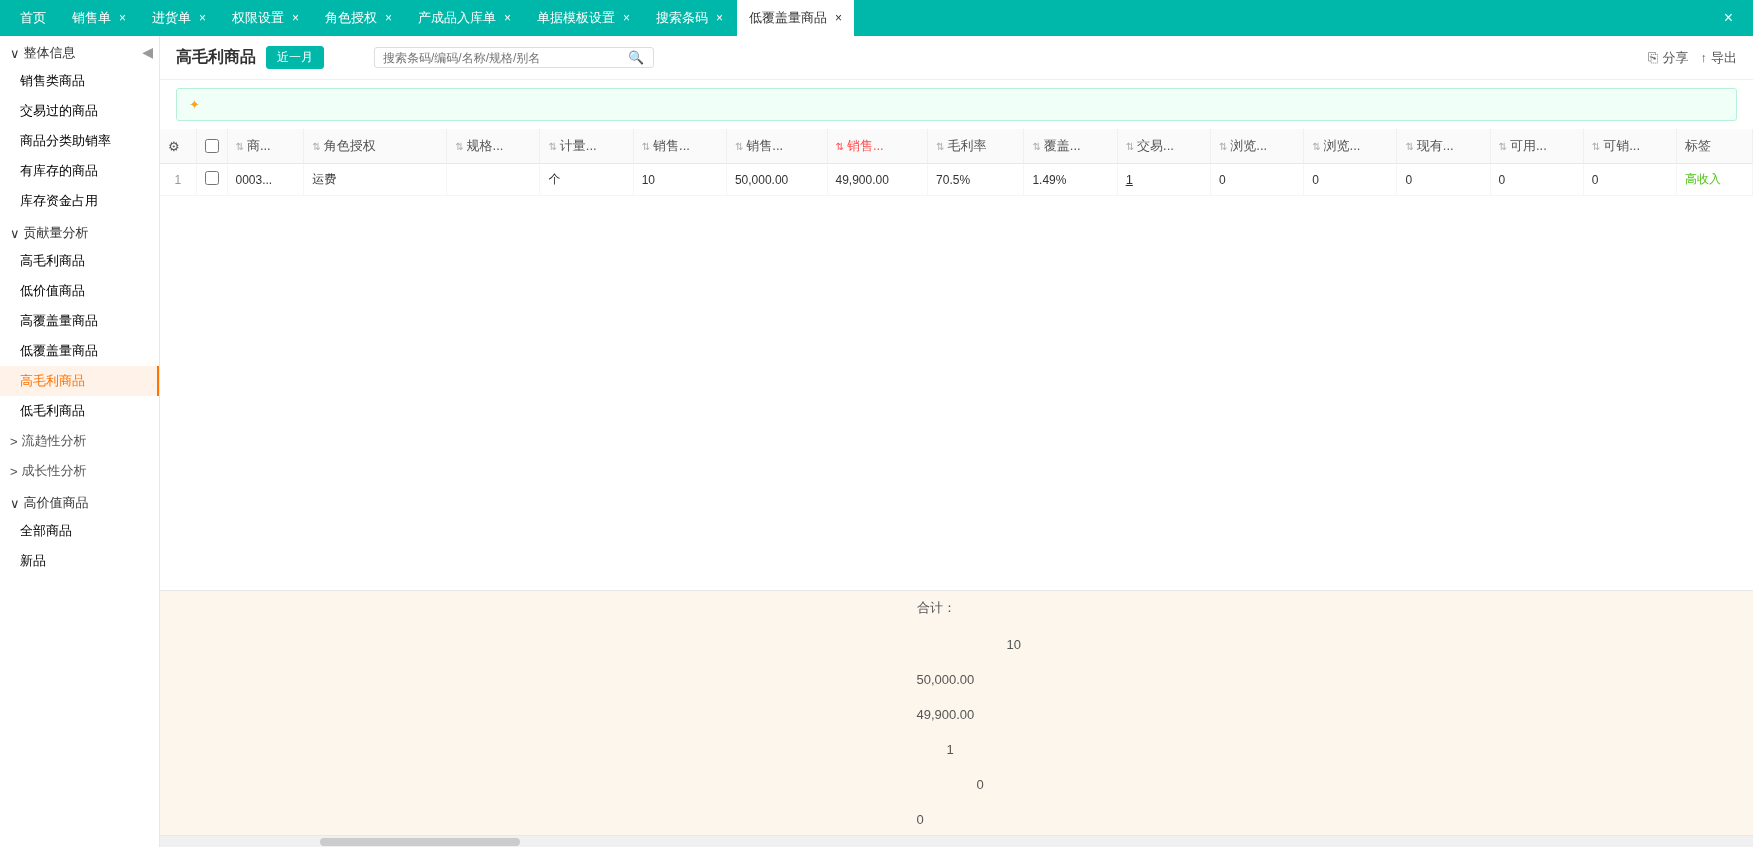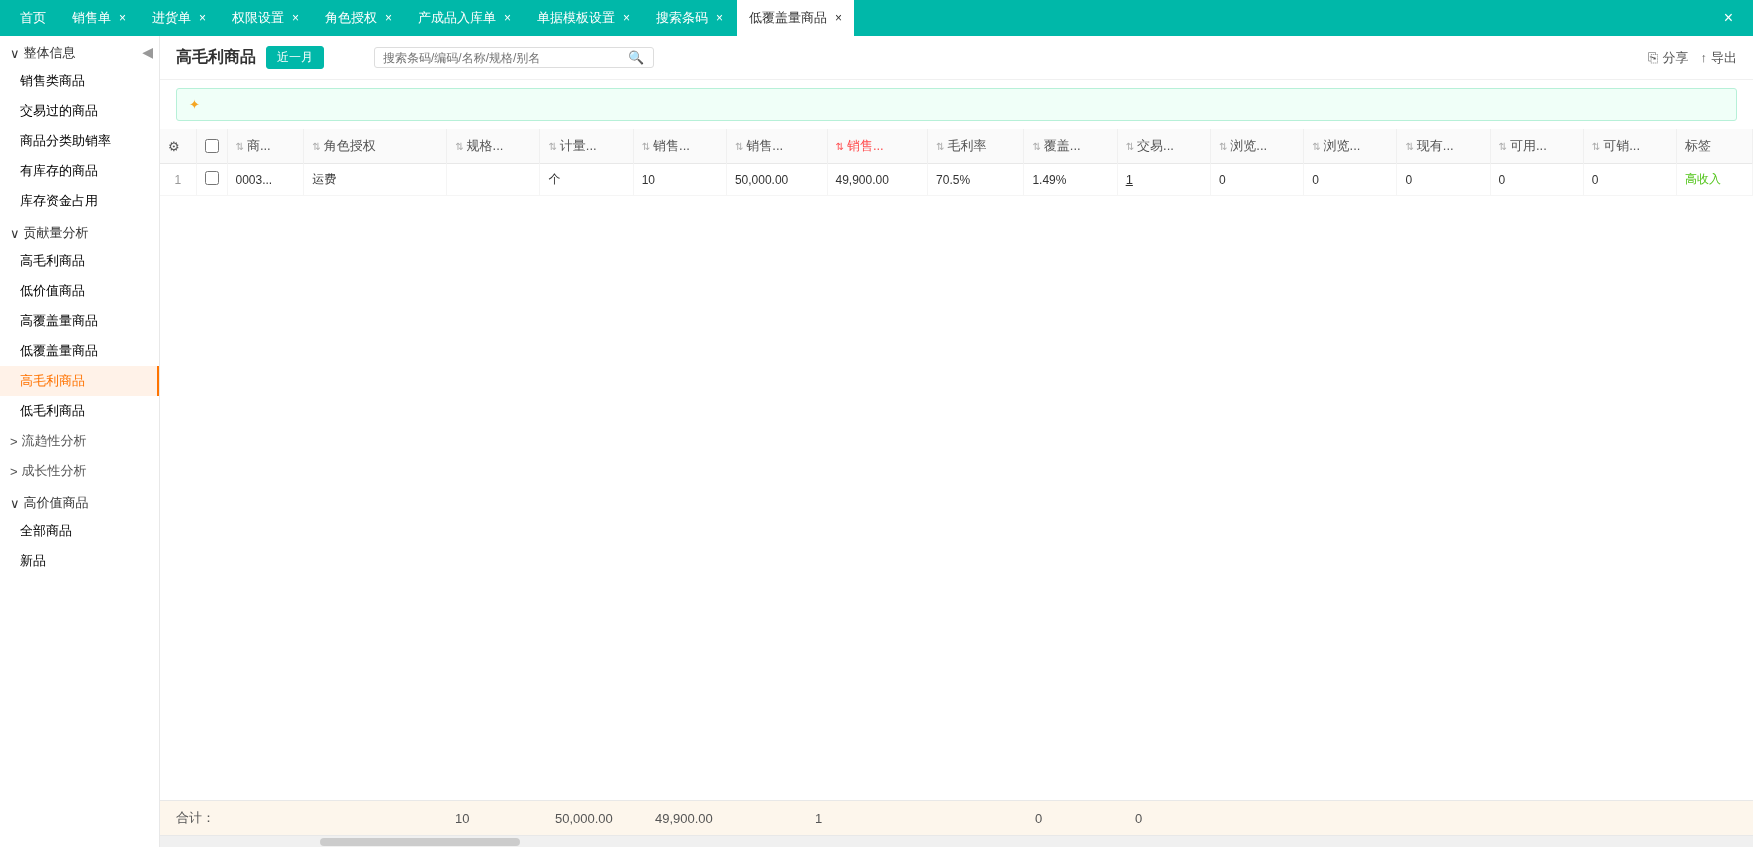--- a/index.html
+++ b/index.html
@@ -218,20 +218,21 @@
     .table-footer {
       display: flex;
       align-items: center;
       padding: 8px 16px;
       border-top: 1px solid #e8e8e8;
       background: #fdf6ec;
       font-size: 12px;
       color: #555;
       gap: 20px;
       flex-shrink: 0;
+      flex-direction: column;
     }
     .footer-label { font-weight: normal; margin-right: 40px; }
     .footer-cell { min-width: 80px; }
 
     
     .table-scrollbar {
       height: 12px;
       background: #f0f0f0;
       border-top: 1px solid #e8e8e8;
       position: relative;

